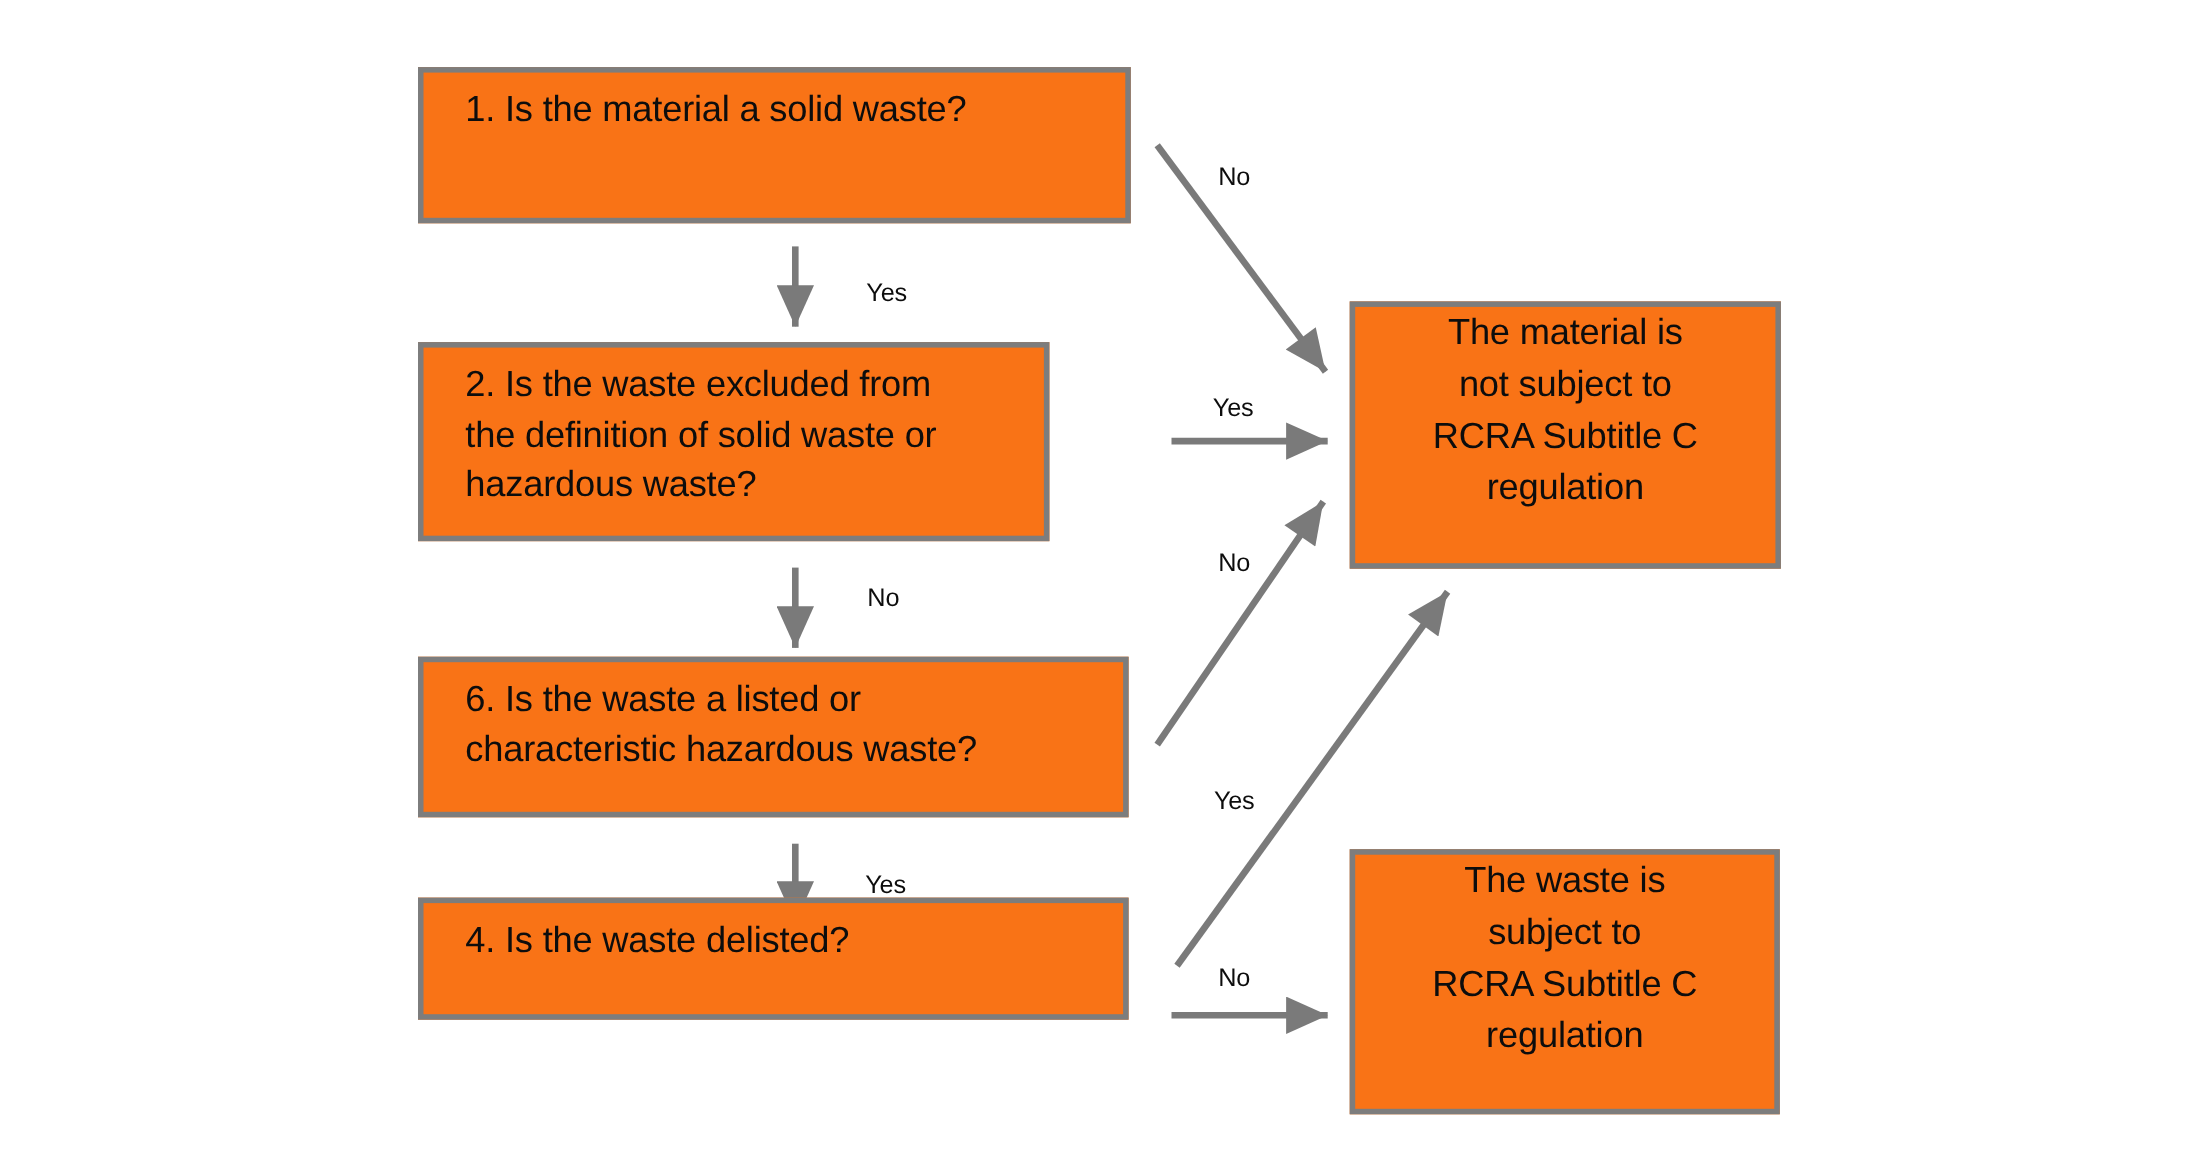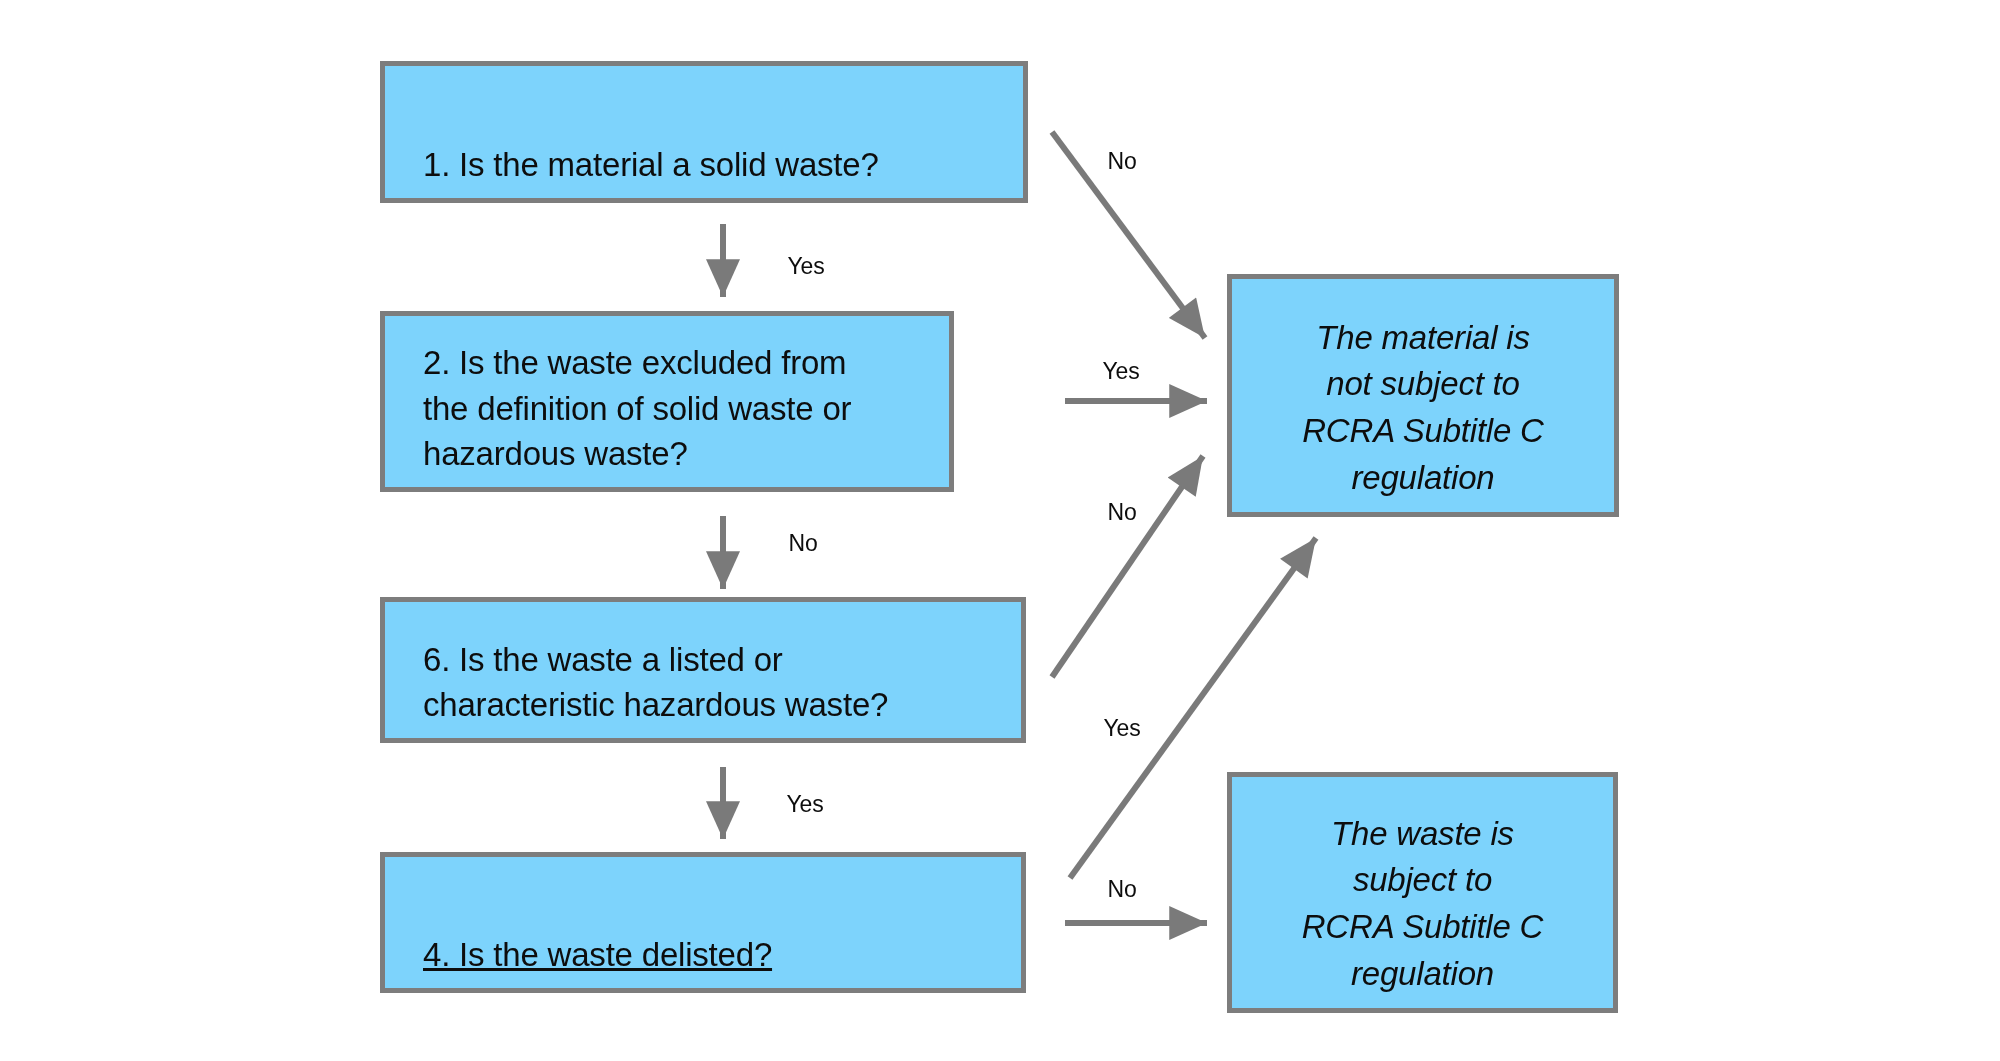--- a/index.html
+++ b/index.html
@@ -6,32 +6,32 @@
   .canvas {
     position:relative; width:2000px; height:1061px;
     background:#ffffff; overflow:hidden;
     font-family:"Liberation Sans", sans-serif;
     color:#0d0d0d;
   }
   .arrow-layer { position:absolute; left:0; top:0; width:2000px; height:1061px; }
 
   .box {
     position:absolute; box-sizing:border-box;
-    border:5px solid #7d7d7d; background:#7dd3fc;
-    display:flex; align-items:flex-end;
+    border:5px solid #7d7d7d; background:#f97316;
+    display:flex; align-items:flex-start;
     font-size:33px; line-height:1.38; letter-spacing:-0.2px;
     white-space:pre-line;
   }
   .qbox { justify-content:flex-start; padding:10px 20px 10px 38px; text-align:left; }
-  .obox { justify-content:center; padding:10px 18px; text-align:center; line-height:1.42;font-style:italic; }
+  .obox { justify-content:center; padding:0 18px; text-align:center; line-height:1.42; }
 
   #q1 { left:380px; top:61px;  width:648px; height:142px; }
   #q2 { left:380px; top:311px; width:574px; height:181px; }
   #q3 { left:380px; top:597px; width:646px; height:146px; }
-  #q4 { left:380px; top:852px; width:646px; height:141px;text-decoration:underline; }
+  #q4 { left:380px; top:816px; width:646px; height:111px; }
   #oA { left:1227px; top:274px; width:392px; height:243px; }
   #oB { left:1227px; top:757px; width:391px; height:241px;margin-top:15px; }
 
   .elabel {
     position:absolute; transform:translate(-50%,-50%);
     font-size:23px; letter-spacing:-0.2px; white-space:nowrap;
   }
   #lbl-0 { left:1122px; top:161px; }
   #lbl-1 { left:806px;  top:266px; }
   #lbl-2 { left:1121px; top:371px; }

